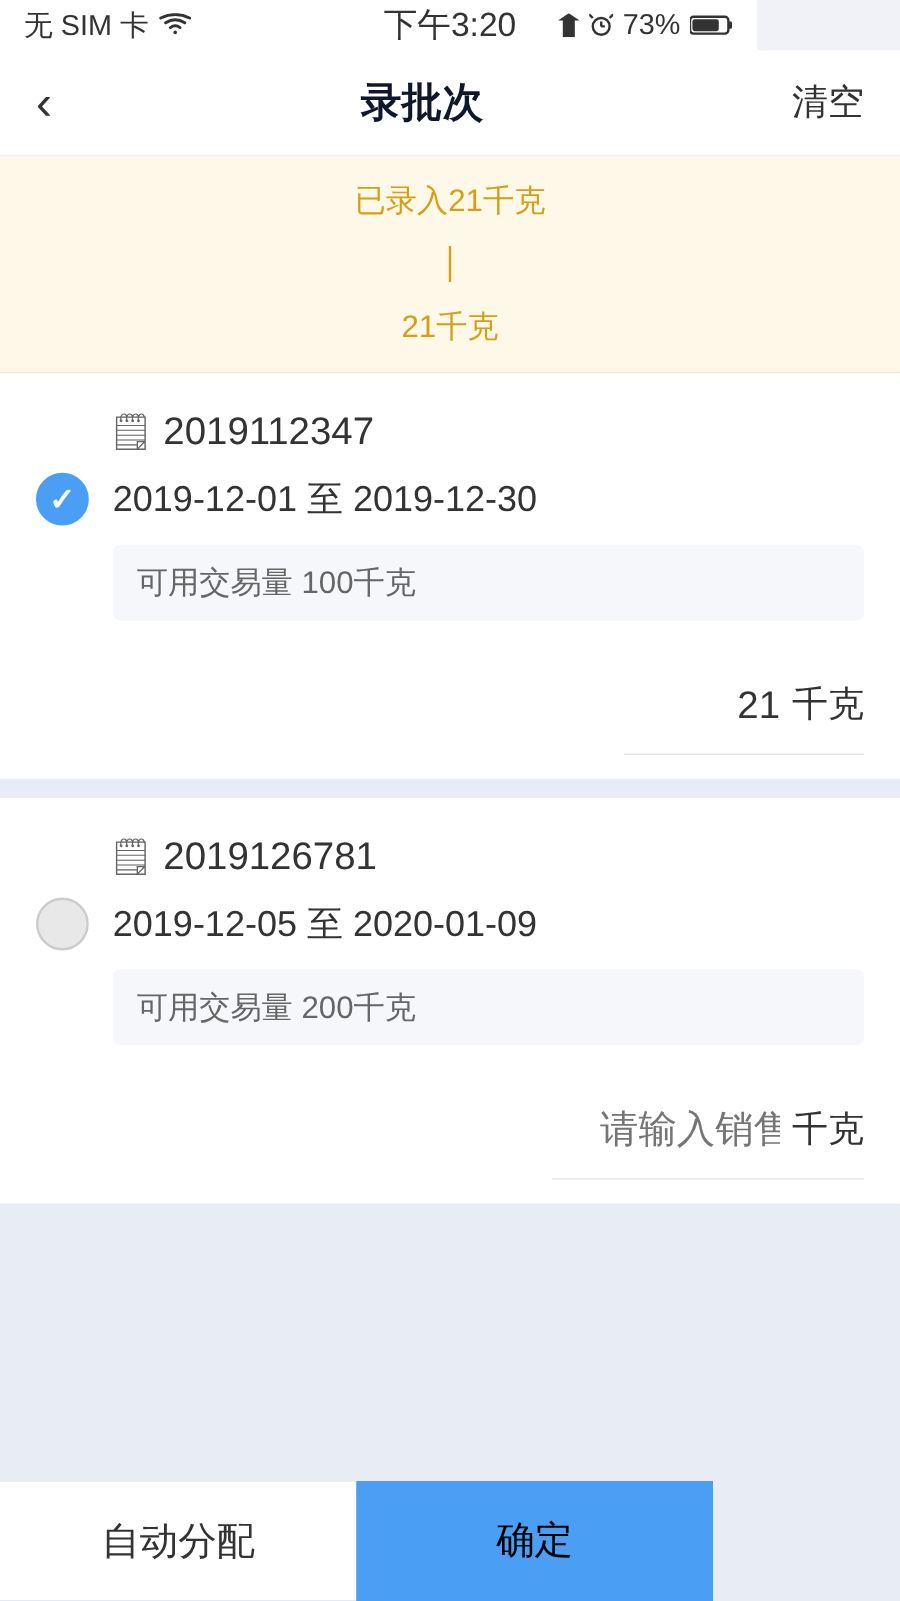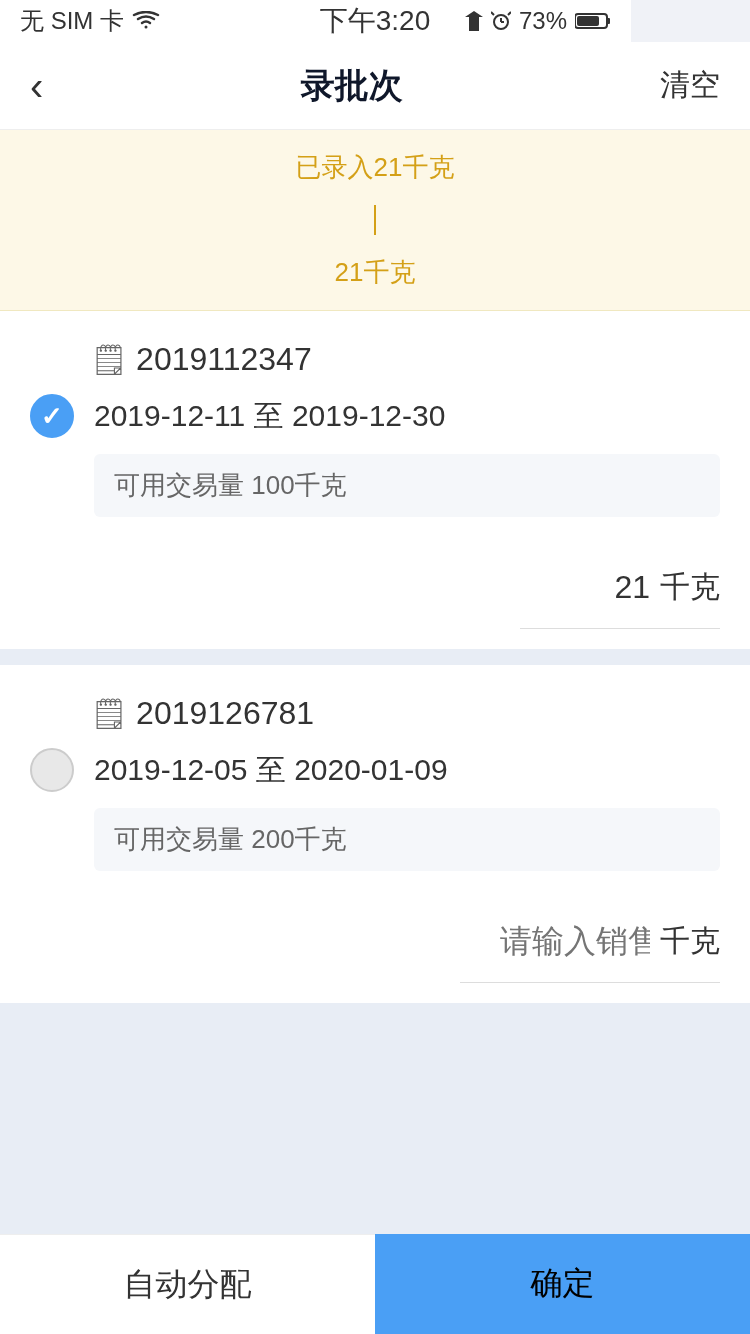--- a/index.html
+++ b/index.html
@@ -220,21 +220,21 @@
       background: #e8edf5;
       flex: 1;
       min-height: 400px;
     }
 
     
     .bottom-bar {
       position: fixed;
       bottom: 0;
       left: 0;
-      width: 750px;
+      width: 594px;
       height: 100px;
       display: flex;
       z-index: 100;
     }
     .btn-auto {
       flex: 1;
       background: #fff;
       border: none;
       font-size: 32px;
       color: #333;
@@ -304,21 +304,21 @@
   </div>
 
   <div class="batch-card">
     <div class="batch-card-inner">
       <div class="batch-id-row">
         <span class="batch-id-icon">🗒</span>
         <span class="batch-id-text">2019112347</span>
       </div>
       <div class="batch-date-row">
         <div class="batch-checkbox checked"></div>
-        <span class="batch-date-text">2019-12-11 至 2019-12-30</span>
+        <span class="batch-date-text">2019-12-01 至 2019-12-30</span>
       </div>
       <div class="batch-available">可用交易量 100千克</div>
     </div>
 
     <div class="amount-row">
       <input class="amount-input" type="text" value="21" style="">
       <span class="amount-unit">千克</span>
     </div>
     <div class="amount-underline"></div>
     <div style="height:20px; background:#fff;"></div>

